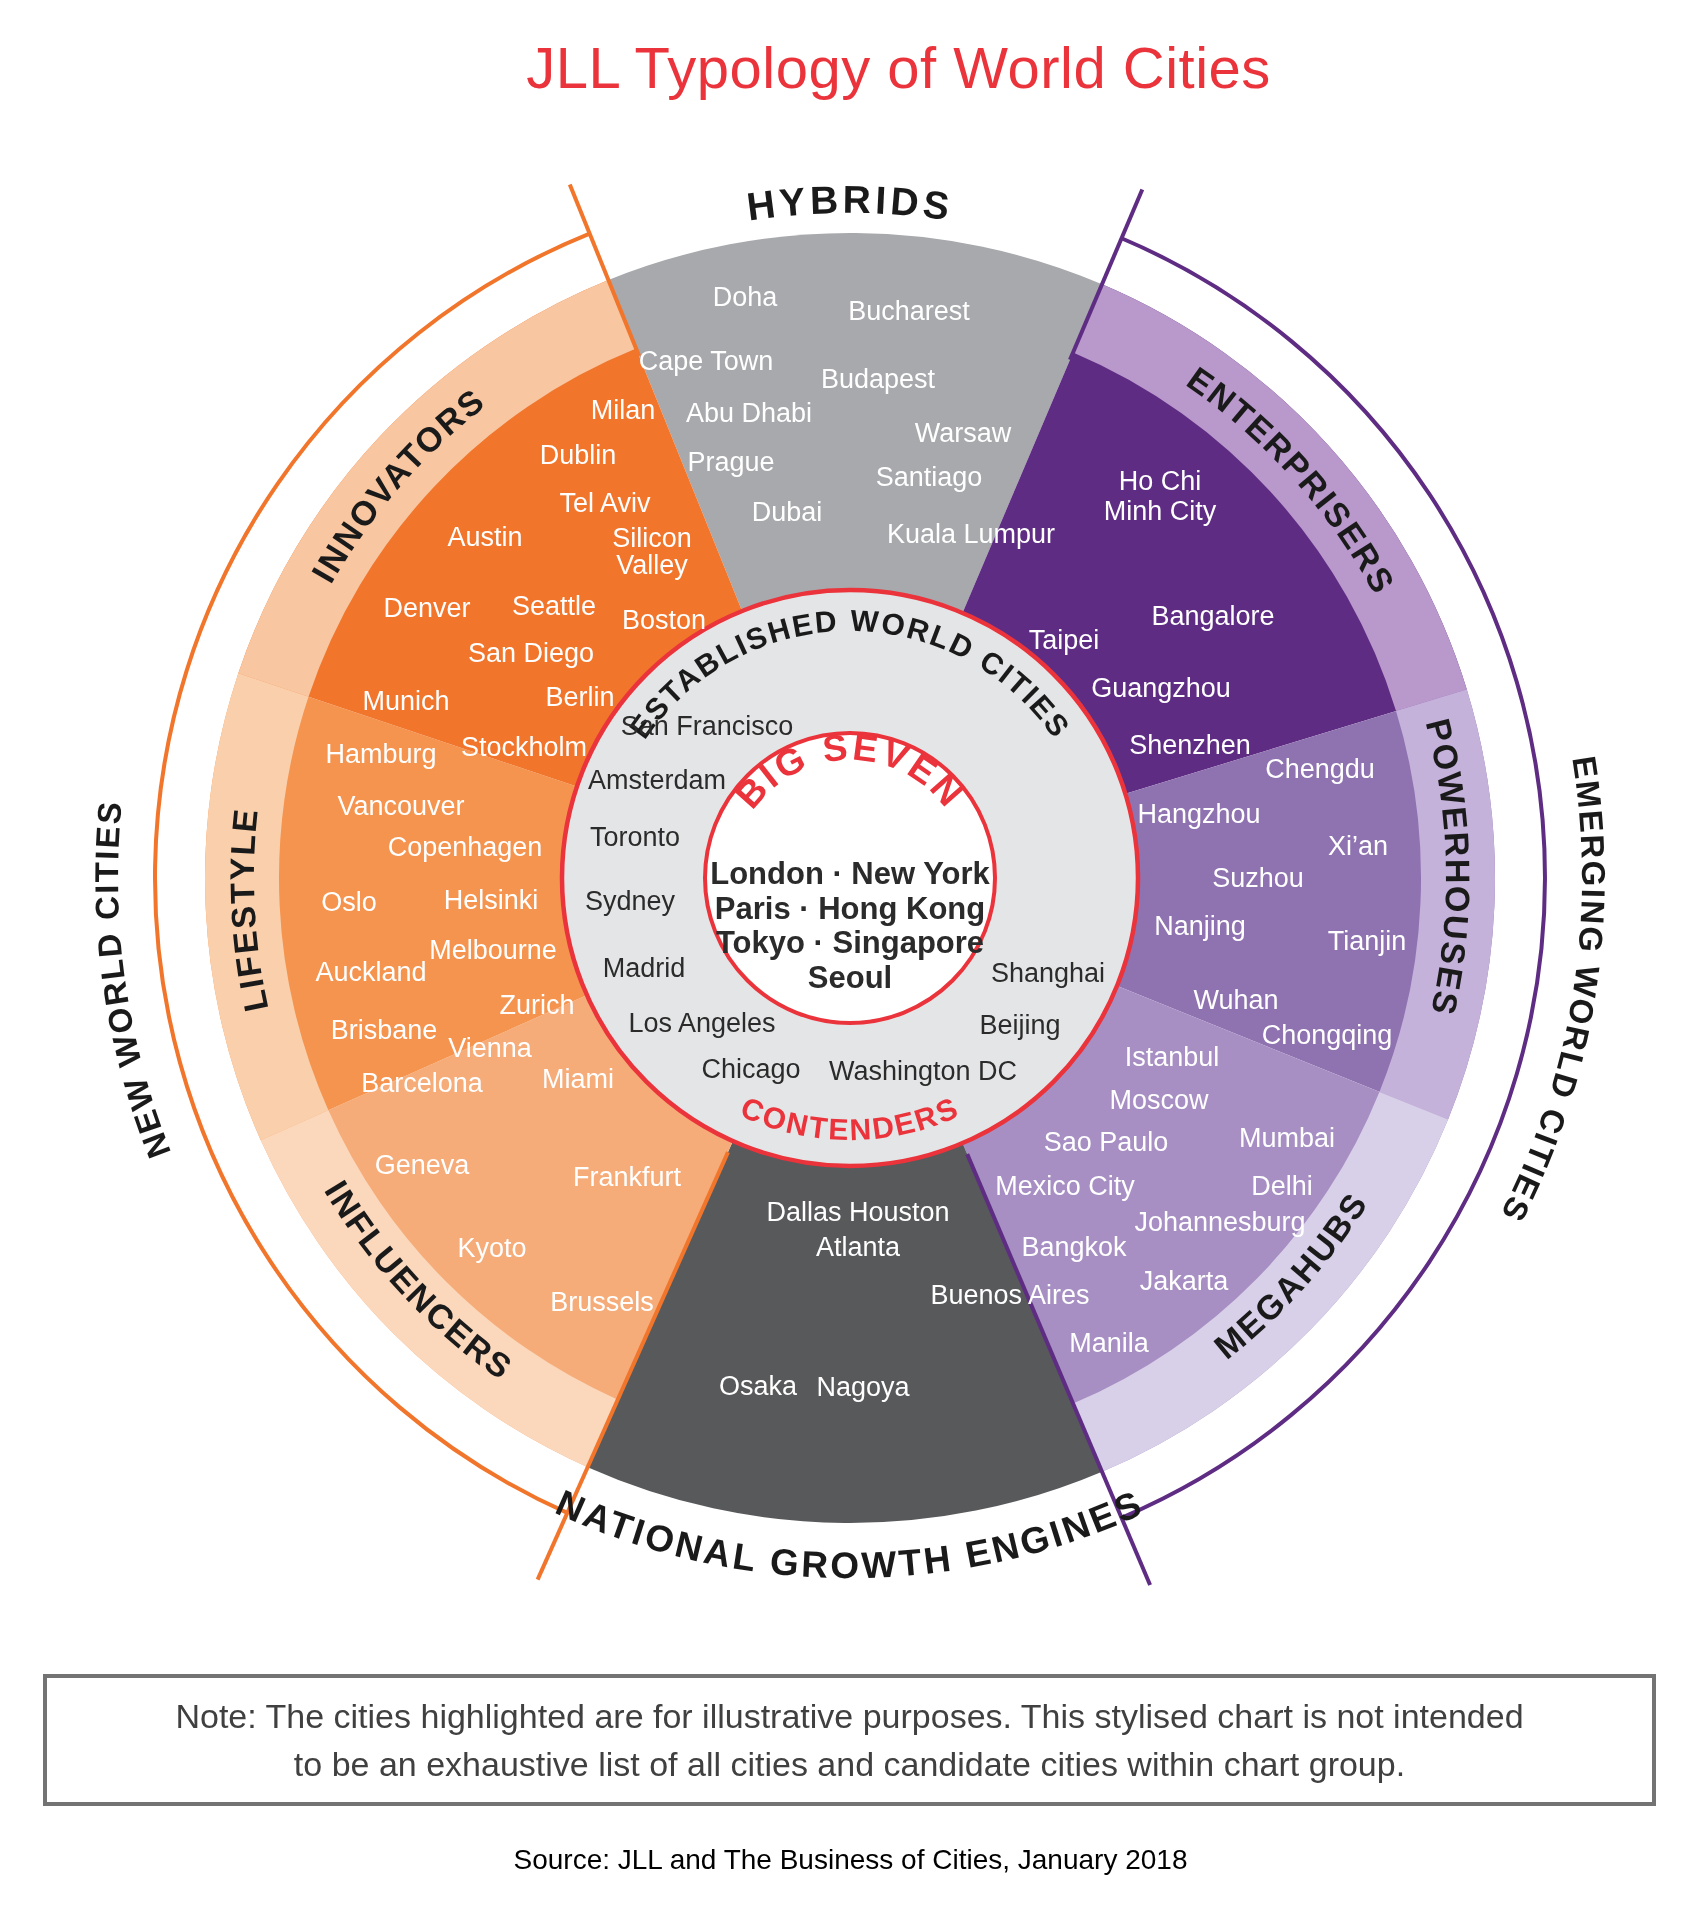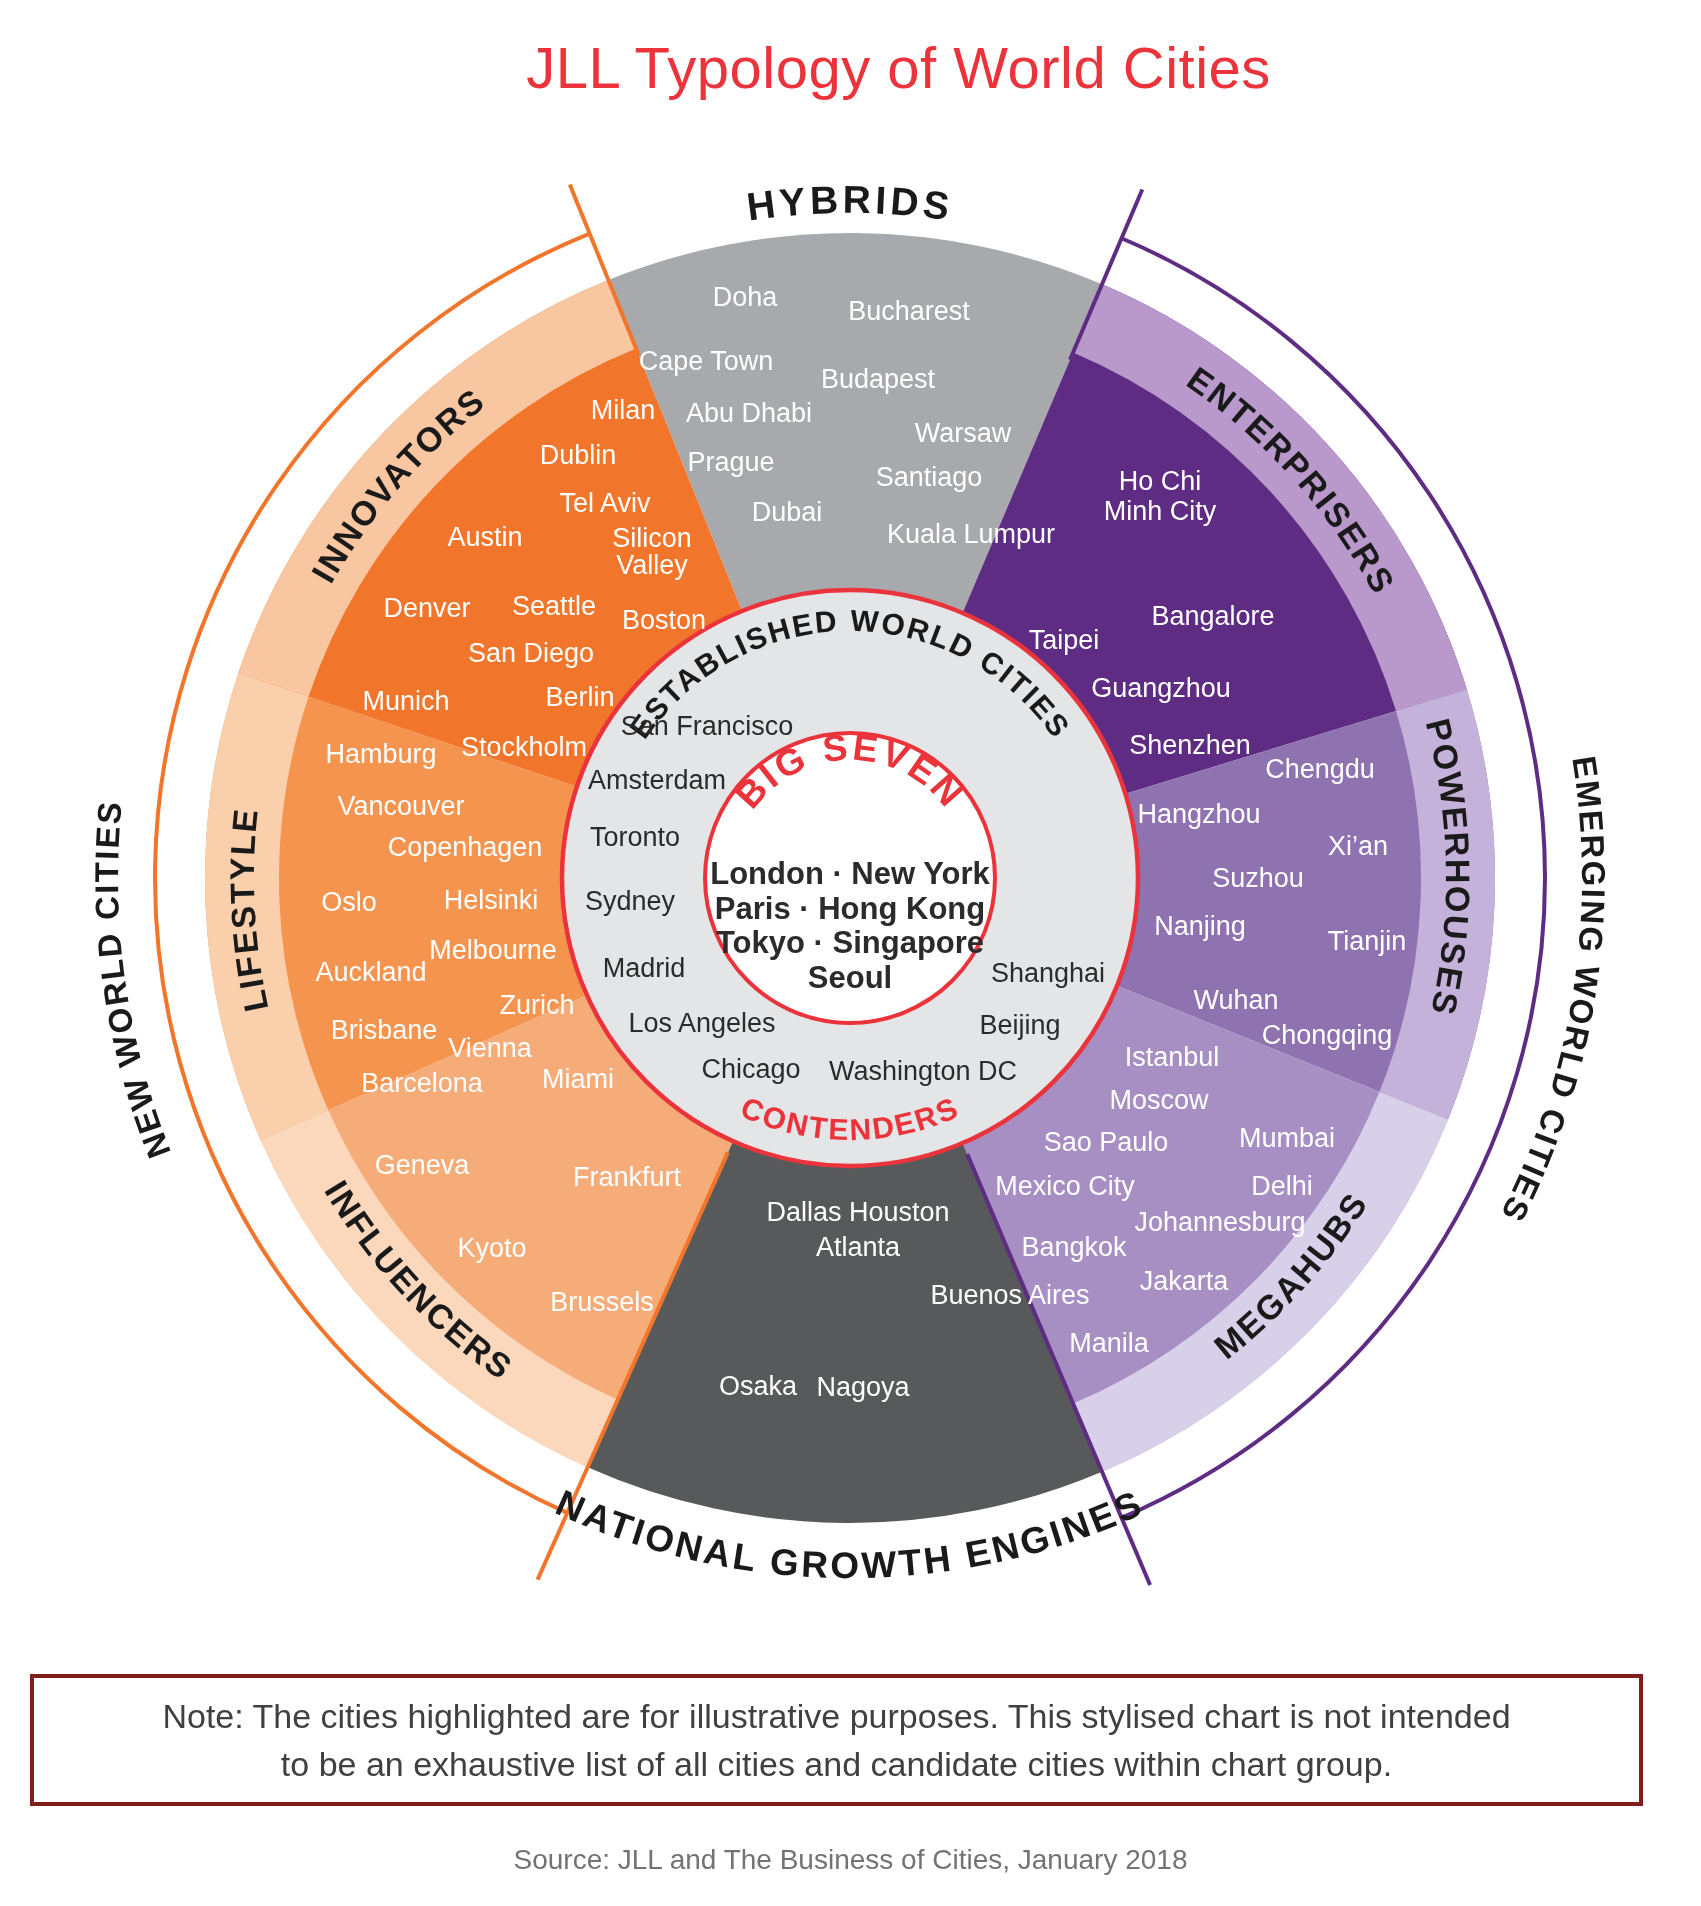--- a/index.html
+++ b/index.html
@@ -11,31 +11,31 @@
     overflow:hidden;
   }
   .title{
     position:absolute;top:34px;left:0;width:100%;
     text-align:center;
     font-size:58px;font-weight:400;letter-spacing:0.5px;
     color:#EA333B;margin:0;padding-left:48px;
   }
   #wheel-svg{position:absolute;top:0;left:0;}
   .note-box{
-    position:absolute;left:30px;top:1674px;width:1605px;height:124px;
-    border:4px solid #7f1d1d;
+    position:absolute;left:43px;top:1674px;width:1605px;height:124px;
+    border:4px solid #737373;
     display:flex;flex-direction:column;justify-content:center;align-items:center;
     background:#ffffff;
   }
   .note-line{
     font-size:34px;line-height:48px;color:#404041;text-align:center;margin:0;
   }
   .source{
     position:absolute;top:1844px;left:0;width:100%;
-    text-align:center;font-size:28px;color:#737373;
+    text-align:center;font-size:28px;color:#000000;
   }
   svg text{font-family:"Liberation Sans", sans-serif;}
 </style>
 </head>
 <body>
 
 <div class="canvas">
   <h1 class="title">JLL Typology of World Cities</h1>
 
   <svg id="wheel-svg" width="1701" height="1906" viewBox="0 0 1701 1906" xmlns="http://www.w3.org/2000/svg">

